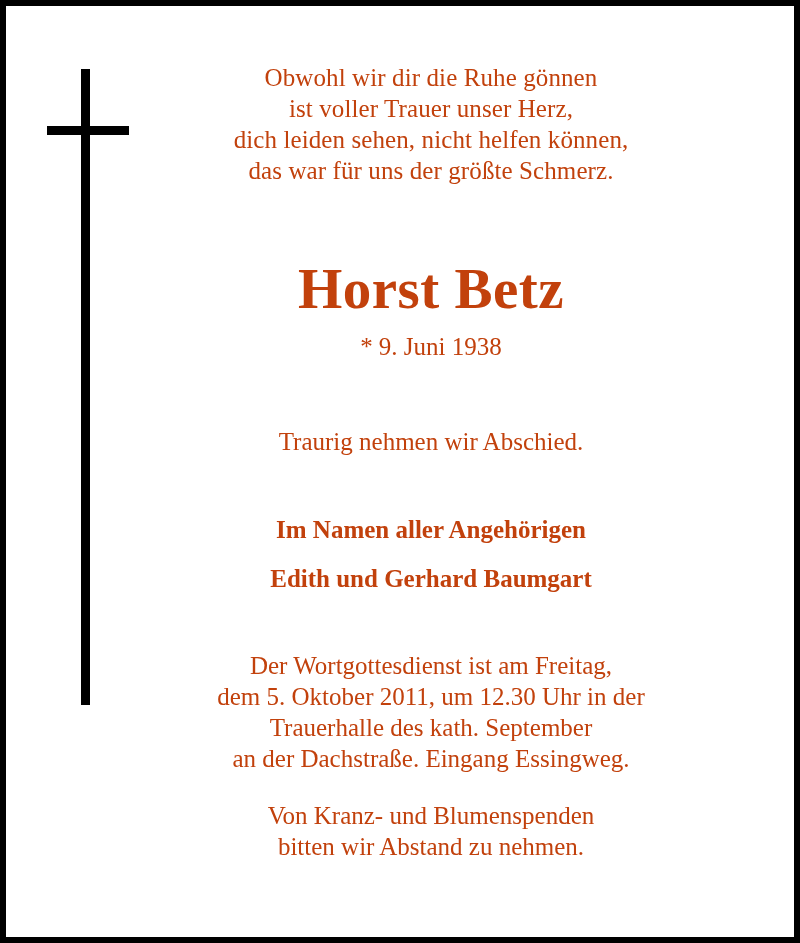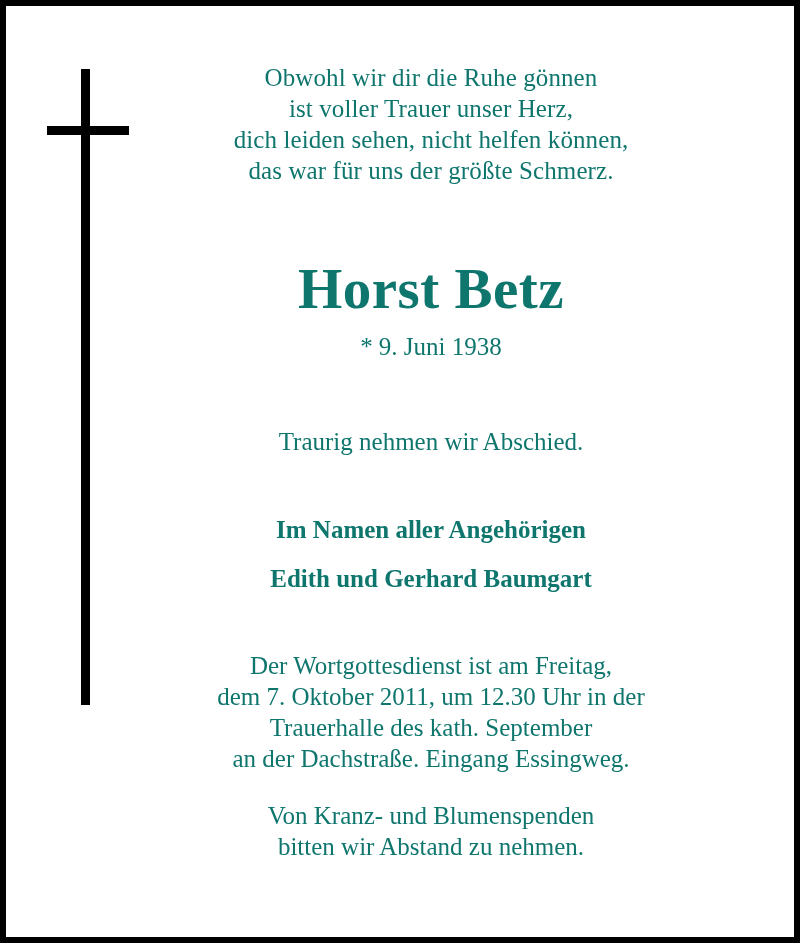--- a/index.html
+++ b/index.html
@@ -48,21 +48,21 @@
     background: #000000;
   }
 
   
   .content {
     position: absolute;
     left: 152px;
     top: 56px;
     width: 546px;
     text-align: center;
-    color: #0f766e;
+    color: #c2410c;
   }
 
   .verse {
     font-size: 25px;
     line-height: 31px;
     letter-spacing: 0.1px;
   }
   .verse .line {
     white-space: nowrap;
   }
@@ -161,21 +161,21 @@
 
     <div class="farewell">Traurig nehmen wir Abschied.</div>
 
     <div class="family">
       <div class="line">Im Namen aller Angehörigen</div>
       <div class="line">Edith und Gerhard Baumgart</div>
     </div>
 
     <div class="service">
       <div class="line">Der Wortgottesdienst ist am Freitag,</div>
-      <div class="line">dem 7. Oktober 2011, um 12.30 Uhr in der</div>
+      <div class="line">dem 5. Oktober 2011, um 12.30 Uhr in der</div>
       <div class="line">Trauerhalle des kath. September</div>
       <div class="line">an der Dachstraße. Eingang Essingweg.</div>
     </div>
 
 
     <div class="flowers">
       <div class="line">Von Kranz- und Blumenspenden</div>
       <div class="line">bitten wir Abstand zu nehmen.</div>
     </div>
 

